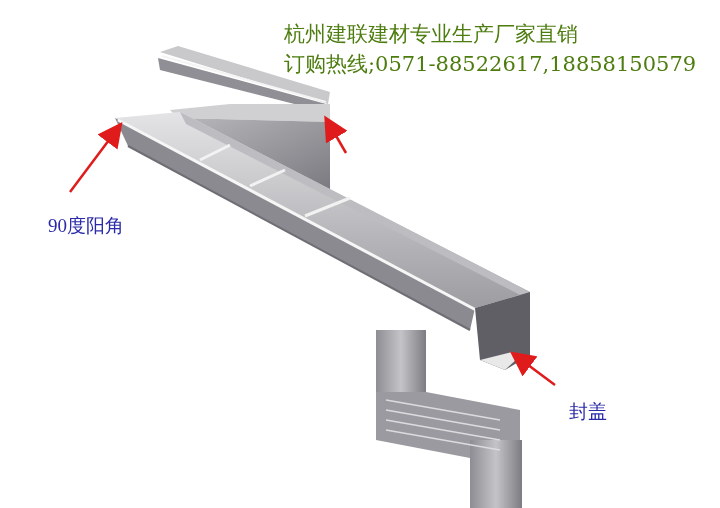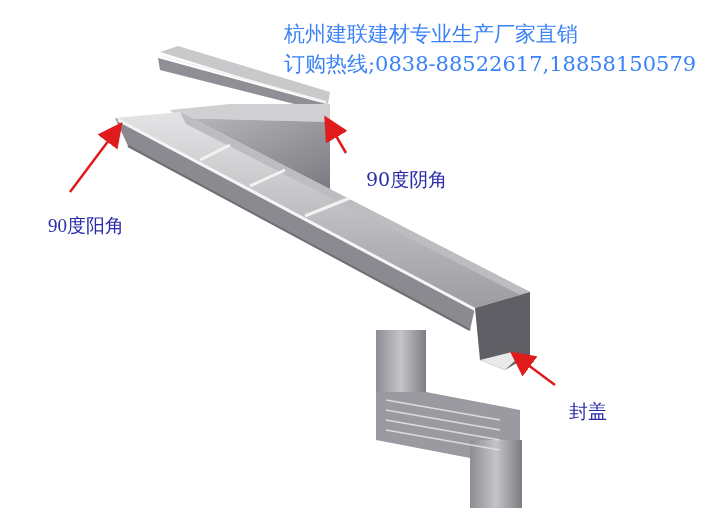--- a/index.html
+++ b/index.html
@@ -1,17 +1,17 @@
 <!DOCTYPE html>
 <html><head>
 <meta charset="utf-8">
 <style>
   html,body{margin:0;padding:0;background:#ffffff;}
   #stage{position:relative;width:720px;height:508px;overflow:hidden;background:#ffffff;font-family:"DejaVu Serif","Liberation Serif",serif;}
-  .hdr{position:absolute;color:#3b82f6;font-size:21px;line-height:24px;white-space:nowrap;letter-spacing:0px;}
+  .hdr{position:absolute;color:#4d7c0f;font-size:21px;line-height:24px;white-space:nowrap;letter-spacing:0px;}
   .lbl{position:absolute;color:#2a2aa8;font-size:19px;line-height:22px;white-space:nowrap;}
   svg{position:absolute;left:0;top:0;}
 </style>
 </head>
 <body>
 
 <div id="stage">
 
   <svg width="720" height="508" viewBox="0 0 720 508">
     <defs>
@@ -73,19 +73,18 @@
         <line x1="386" y1="430" x2="500" y2="450"></line>
       </g>
     </g>
 
     <line x1="70" y1="192" x2="118" y2="128" stroke="#e01b1b" stroke-width="2.5" marker-end="url(#ah)"></line>
     <line x1="346" y1="153" x2="328" y2="122" stroke="#e01b1b" stroke-width="2.5" marker-end="url(#ah)"></line>
     <line x1="555" y1="385" x2="516" y2="356" stroke="#e01b1b" stroke-width="2.5" marker-end="url(#ah)"></line>
   </svg>
 
   <div class="hdr" style="left:284px;top:22px;">杭州建联建材专业生产厂家直销</div>
-  <div class="hdr" style="left:284px;top:52px;">订购热线;0838-88522617,18858150579</div>
+  <div class="hdr" style="left:284px;top:52px;">订购热线;0571-88522617,18858150579</div>
 
   <div class="lbl" style="left:48px;top:215px;font-family:Liberation Serif, serif;">90度阳角</div>
-  <div class="lbl" style="left:366px;top:168px;">90度阴角</div>
   <div class="lbl" style="left:569px;top:400px;">封盖</div>
 
 </div>
 
 </body></html>

